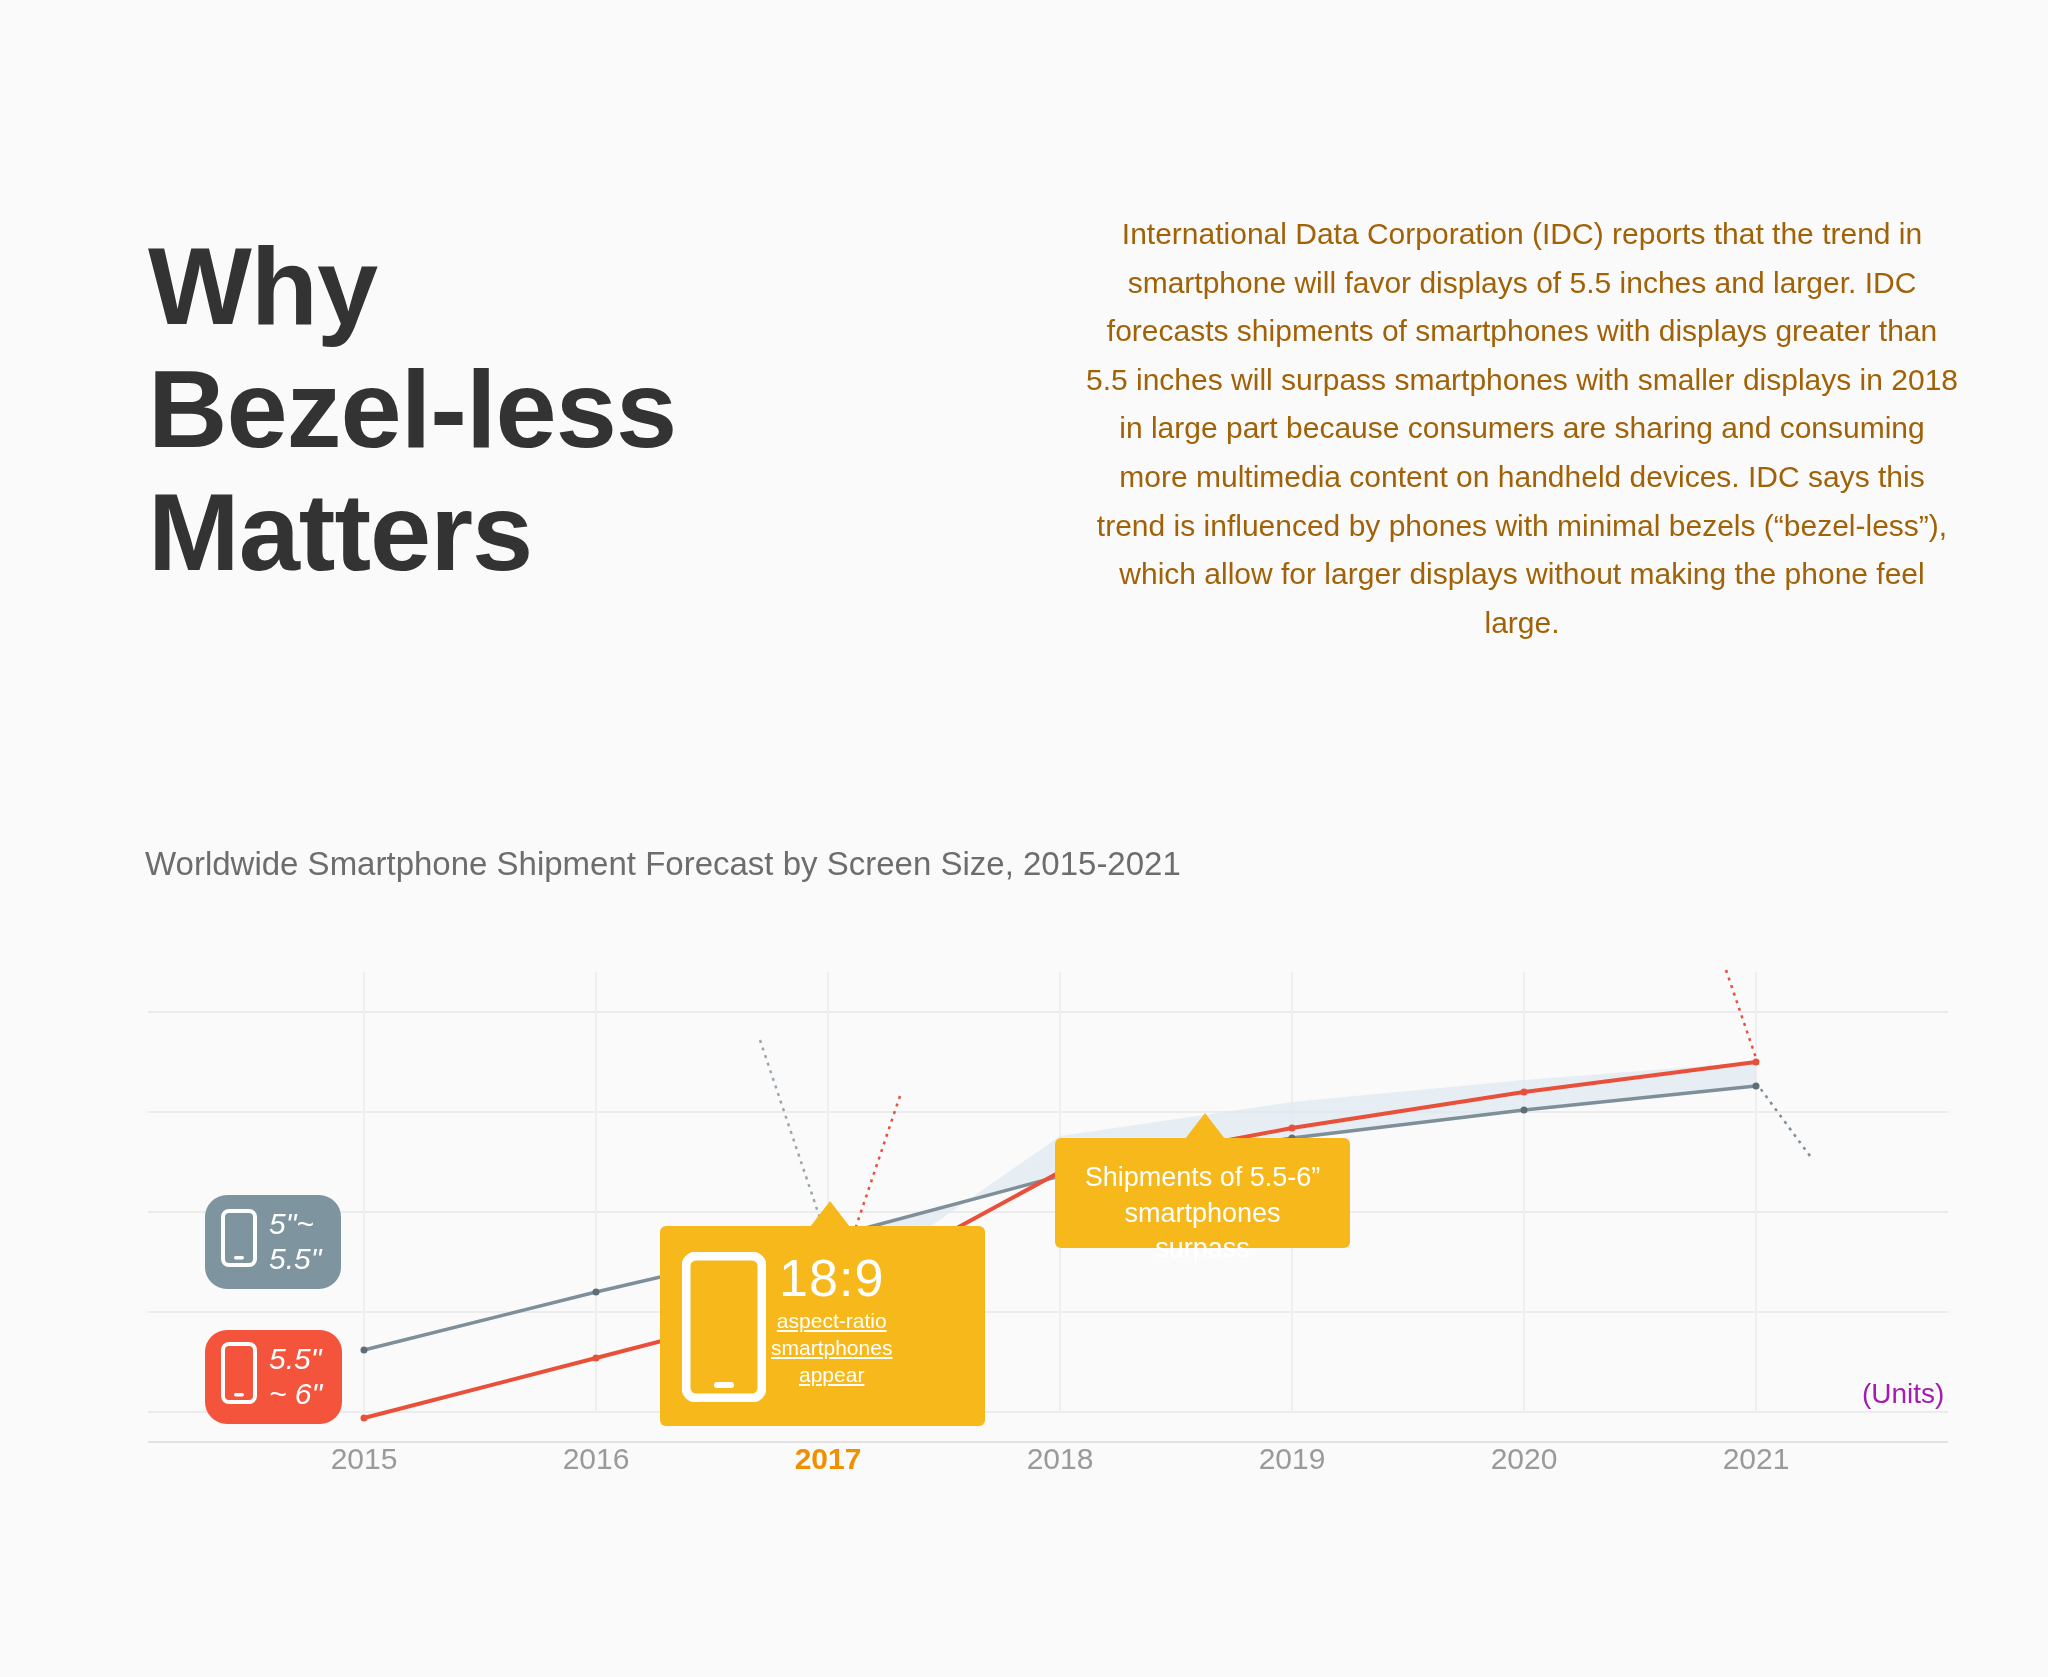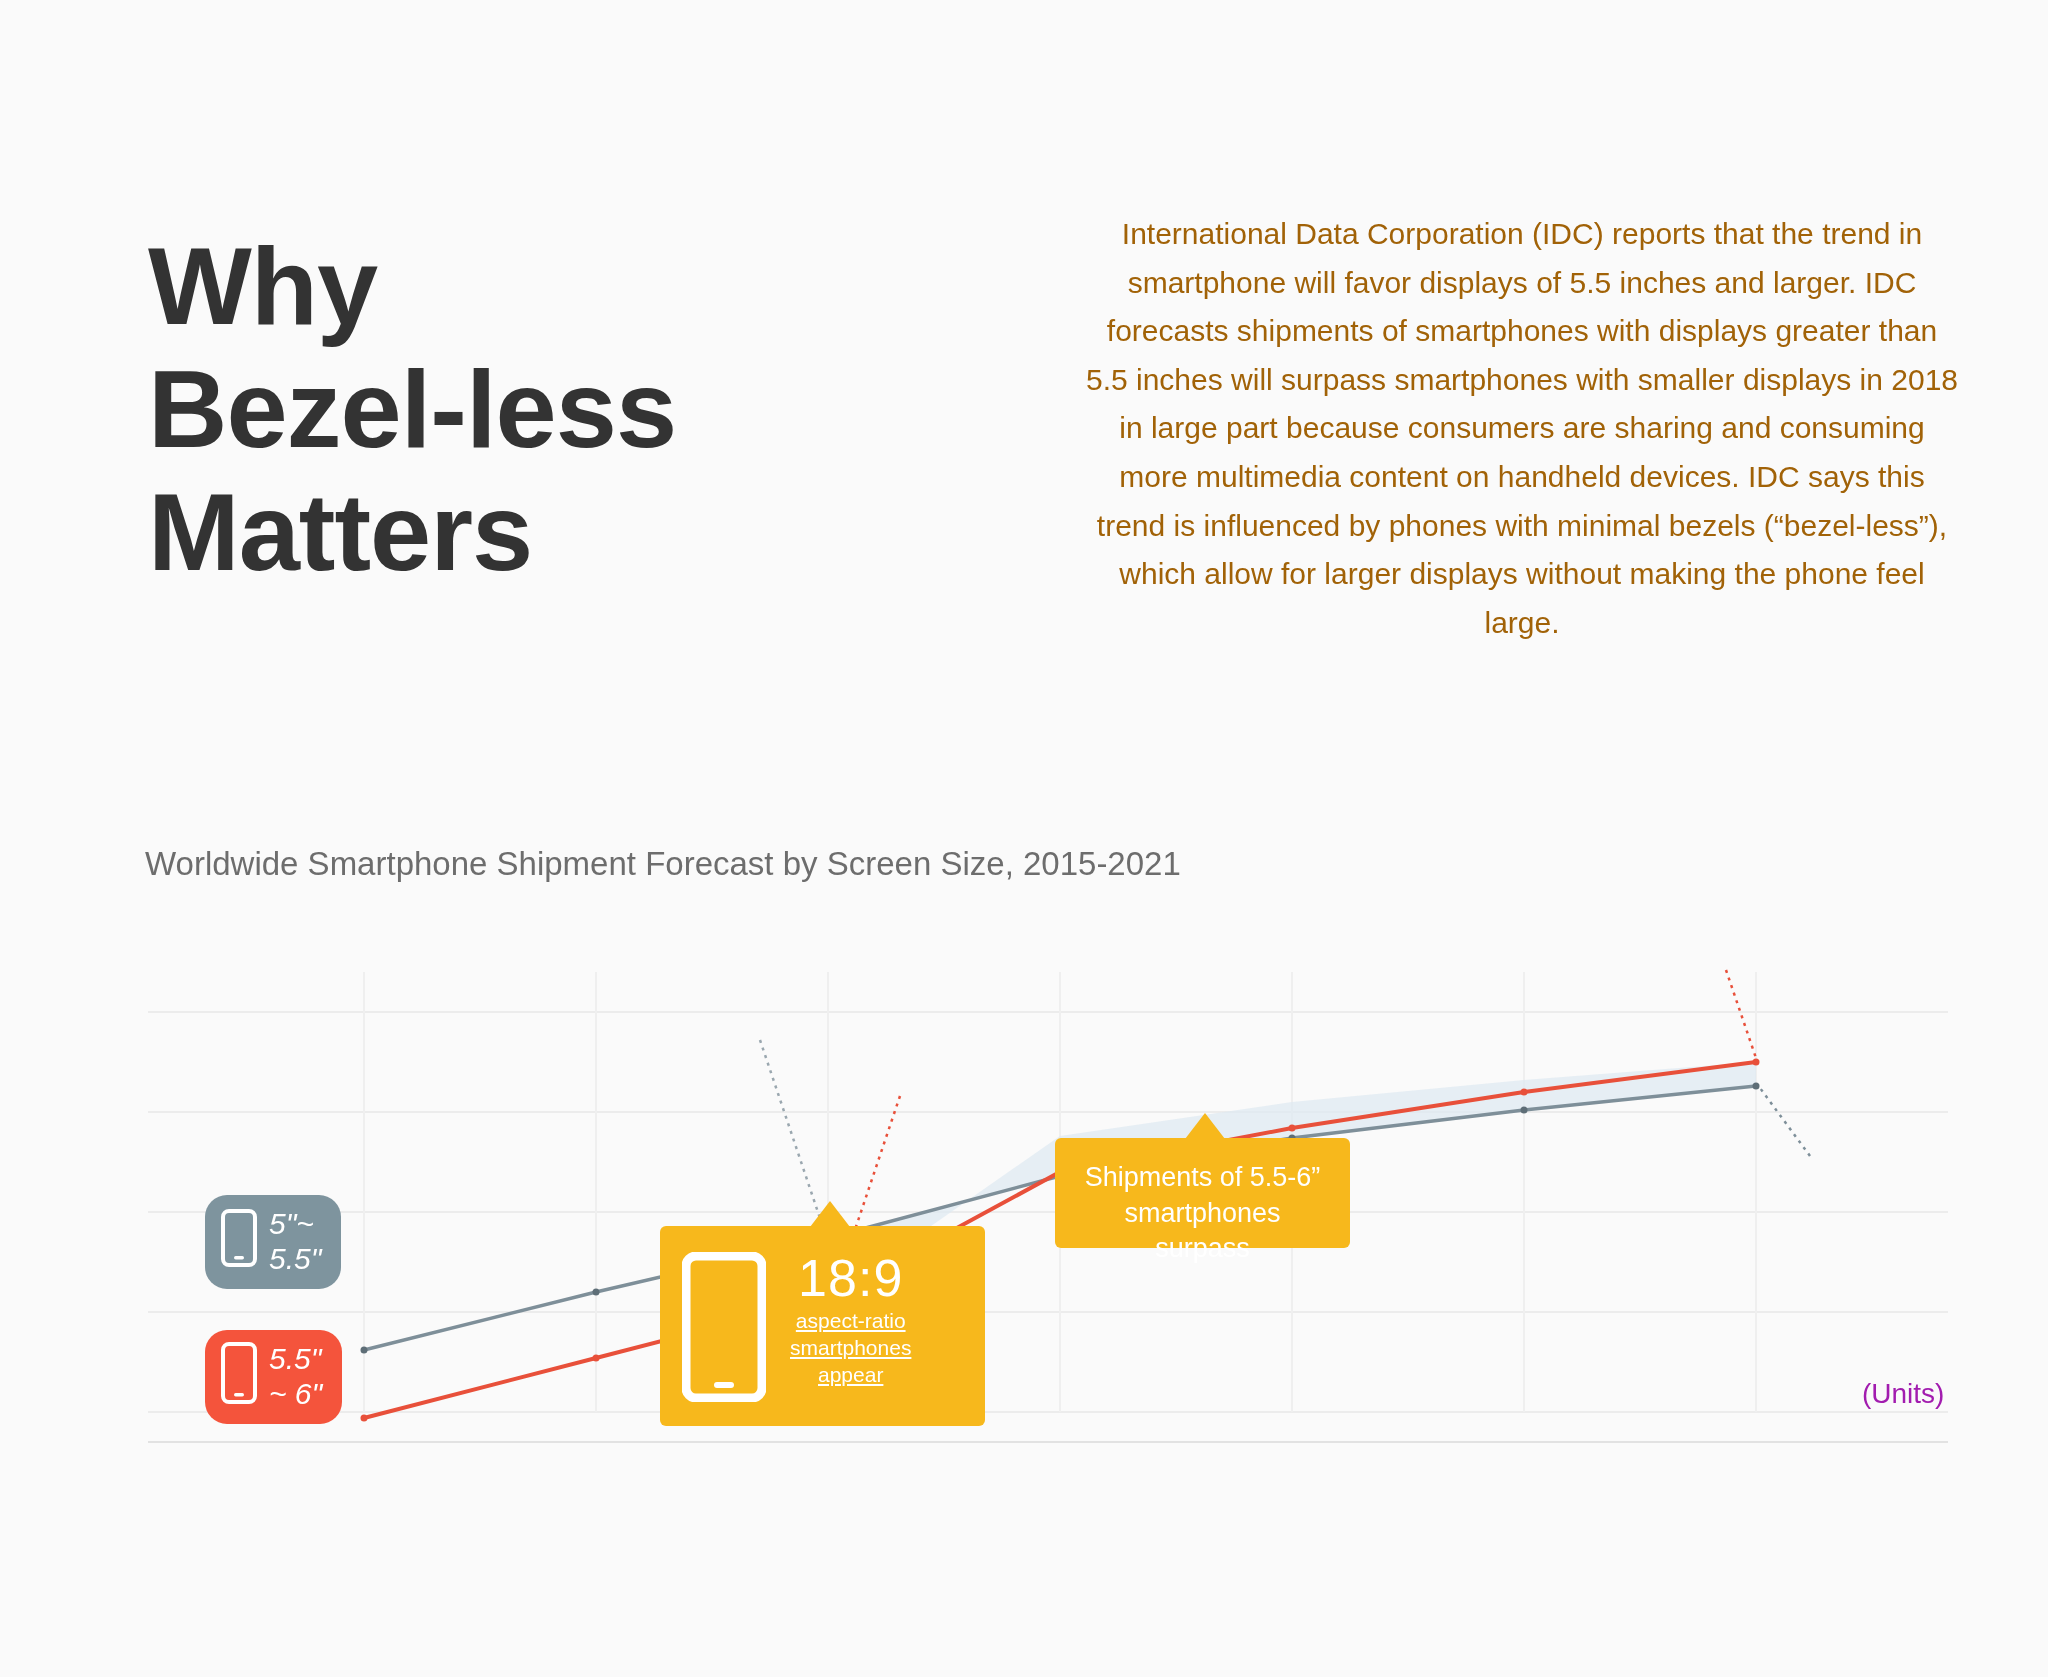--- a/index.html
+++ b/index.html
@@ -52,21 +52,21 @@
     position:absolute;background:#f7b81c;color:#ffffff;border-radius:6px;
     box-sizing:border-box;
     text-align:center;
   }
   .ycard .arrow{
     position:absolute;width:0;height:0;
     border-left:20px solid transparent;border-right:20px solid transparent;
     border-bottom:26px solid #f7b81c;
   }
   #aspect-card{left:660px;top:1226px;width:325px;height:200px;padding:26px 22px;
-    display:flex;align-items:flex-start;gap:24px;}
+    display:flex;align-items:flex-start;gap:5px;}
   #aspect-card .arrow{top:-25px;left:150px;}
   .ratio{font-size:52px;line-height:1;font-weight:300;letter-spacing:1px;}
   .ratio-sub{font-size:21px;line-height:1.28;font-weight:400;white-space:pre-line;margin-top:4px;text-decoration:underline;}
   #surpass-card{left:1055px;top:1138px;width:295px;height:110px;padding:22px 20px;}
   #surpass-card .arrow{top:-25px;left:130px;}
   .surpass-txt{font-size:27px;line-height:1.32;white-space:pre-line;}
 
   
   .xlabels{position:absolute;left:0;top:1442px;width:2048px;height:50px;}
   .xlabel{
@@ -192,15 +192,24 @@
 appear</span>
     </span>
   </div>
 
   <div class="ycard" id="surpass-card">
     <span class="arrow"></span>
     <span class="surpass-txt">Shipments of 5.5-6”
 smartphones surpass</span>
   </div>
 
+  <div class="xlabels">
+    <span class="xlabel" style="left:364px">2015</span>
+    <span class="xlabel" style="left:596px">2016</span>
+    <span class="xlabel active" style="left:828px">2017</span>
+    <span class="xlabel" style="left:1060px">2018</span>
+    <span class="xlabel" style="left:1292px">2019</span>
+    <span class="xlabel" style="left:1524px">2020</span>
+    <span class="xlabel" style="left:1756px">2021</span>
+  </div>
 
   <div class="units">(Units)</div>
 </div>
 
 </body></html>

